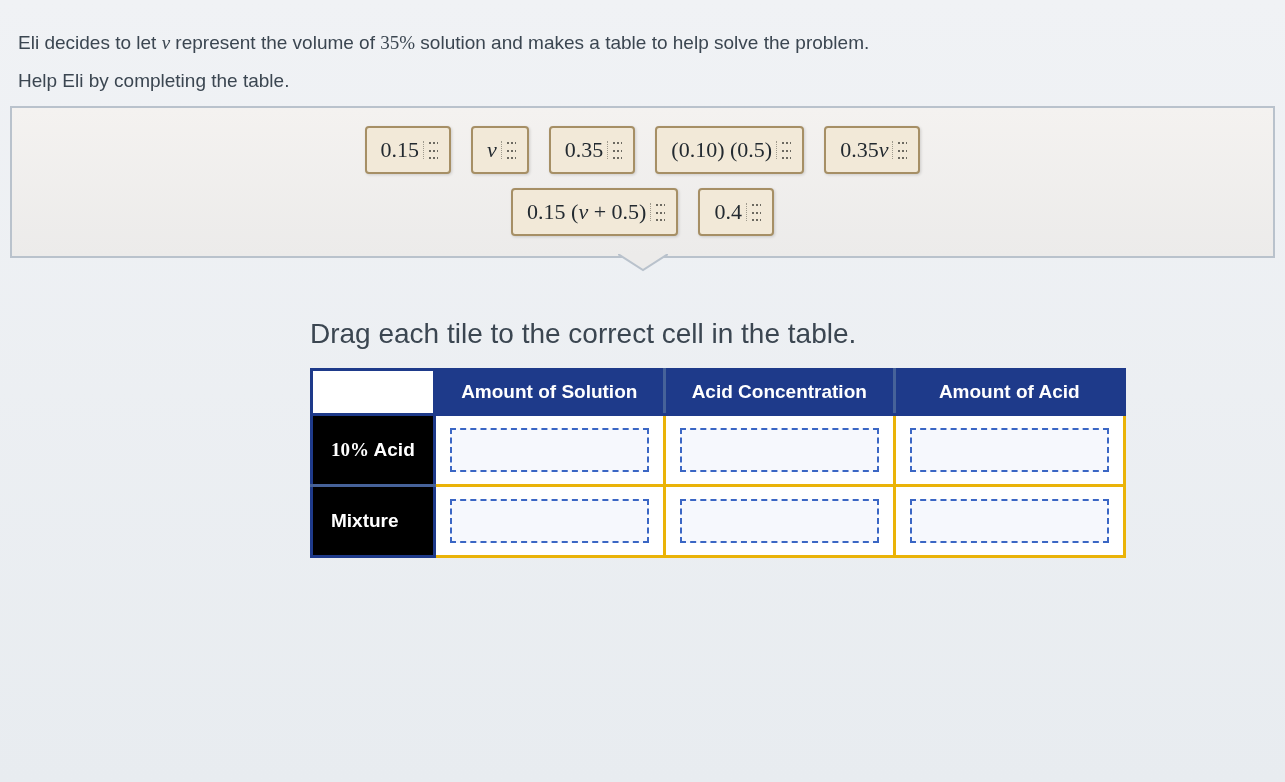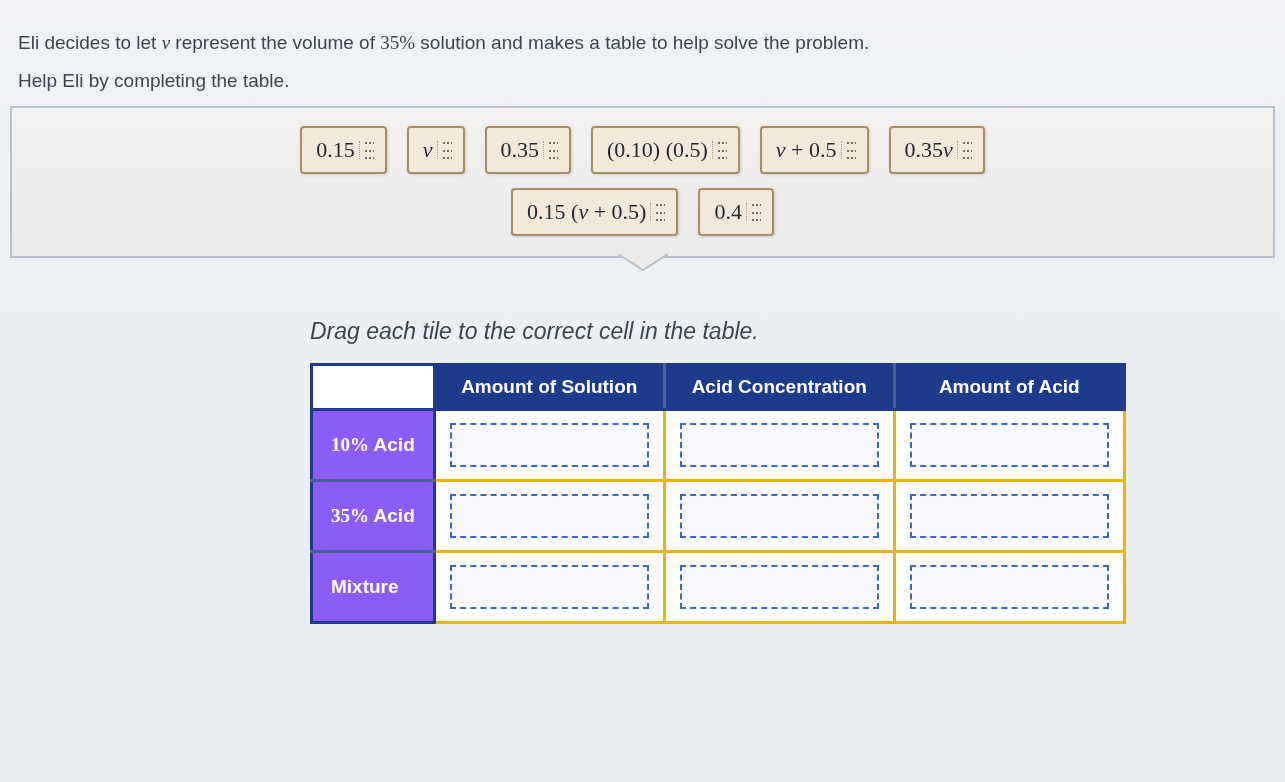--- a/index.html
+++ b/index.html
@@ -89,23 +89,22 @@
     left: 50%;
     bottom: -16px;
     transform: translateX(-50%);
     width: 50px;
     height: 18px;
   }
   .tray-notch svg { display: block; }
 
   .instruction {
     margin: 60px 0 18px 310px;
-    font-size: 23px;
+    font-size: 28px;
     color: #3b4651;
-    font-style: italic;
   }
 
   .answer-table {
     margin-left: 310px;
     border-collapse: collapse;
     background: #fff;
     border: 3px solid #1e3a8a;
   }
   .answer-table th, .answer-table td {
     border: 3px solid #eab308;
@@ -118,21 +117,21 @@
     padding: 10px 18px;
     border-color: #1e3a8a;
     border-right-color: #466299;
   }
   .answer-table thead th:last-child { border-right-color:#1e3a8a;margin-left:46px; }
   .answer-table thead th.corner {
     background: #fff;
     border-right-color: #1e3a8a;
   }
   .answer-table tbody th.rowhead {
-    background: #8b5cf6;
+    background: #000000;
     color: #fff;
     font-weight: bold;
     font-size: 19px;
     padding: 22px 18px;
     text-align: left;
     border-color:#1e3a8a;
     border-bottom-color:#466299;
     white-space: nowrap;
   }
   .answer-table tbody tr:last-child th.rowhead { border-bottom-color:#1e3a8a; }
@@ -178,28 +177,20 @@
       <div class="tile">
           <span>0.35</span>
           <span class="grip">
             <span></span>
             <span></span>
             <span></span>
           </span>
         </div>
       <div class="tile">
           <span>(0.10) (0.5)</span>
-          <span class="grip">
-            <span></span>
-            <span></span>
-            <span></span>
-          </span>
-        </div>
-      <div class="tile">
-          <span><span class="v">v</span> + 0.5</span>
           <span class="grip">
             <span></span>
             <span></span>
             <span></span>
           </span>
         </div>
       <div class="tile">
           <span>0.35<span class="v">v</span></span>
           <span class="grip">
             <span></span>
@@ -252,32 +243,20 @@
           <div class="drop"></div>
         </td>
       <td>
           <div class="drop"></div>
         </td>
       <td>
           <div class="drop"></div>
         </td>
     </tr>
     <tr>
-      <th class="rowhead"><span class="pct">35%</span> Acid</th>
-      <td>
-          <div class="drop"></div>
-        </td>
-      <td>
-          <div class="drop"></div>
-        </td>
-      <td>
-          <div class="drop"></div>
-        </td>
-    </tr>
-    <tr>
       <th class="rowhead">Mixture</th>
       <td>
           <div class="drop"></div>
         </td>
       <td>
           <div class="drop"></div>
         </td>
       <td>
           <div class="drop"></div>
         </td>

